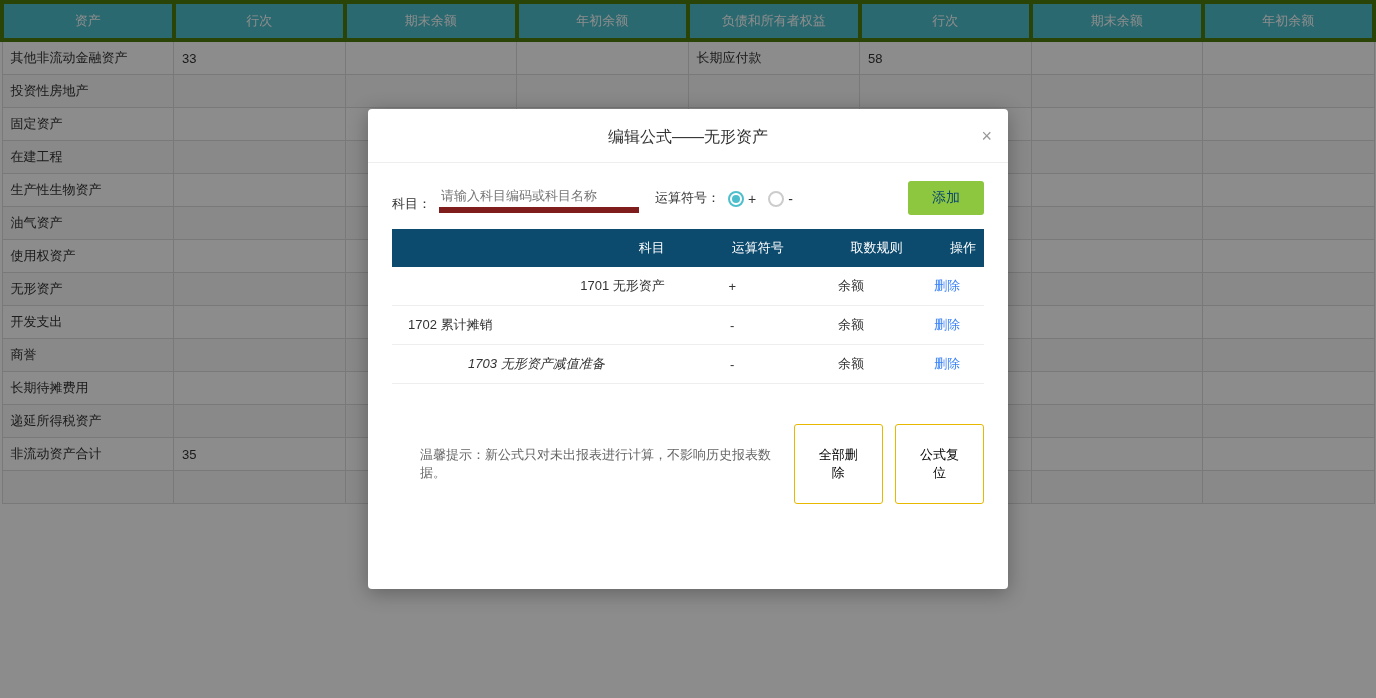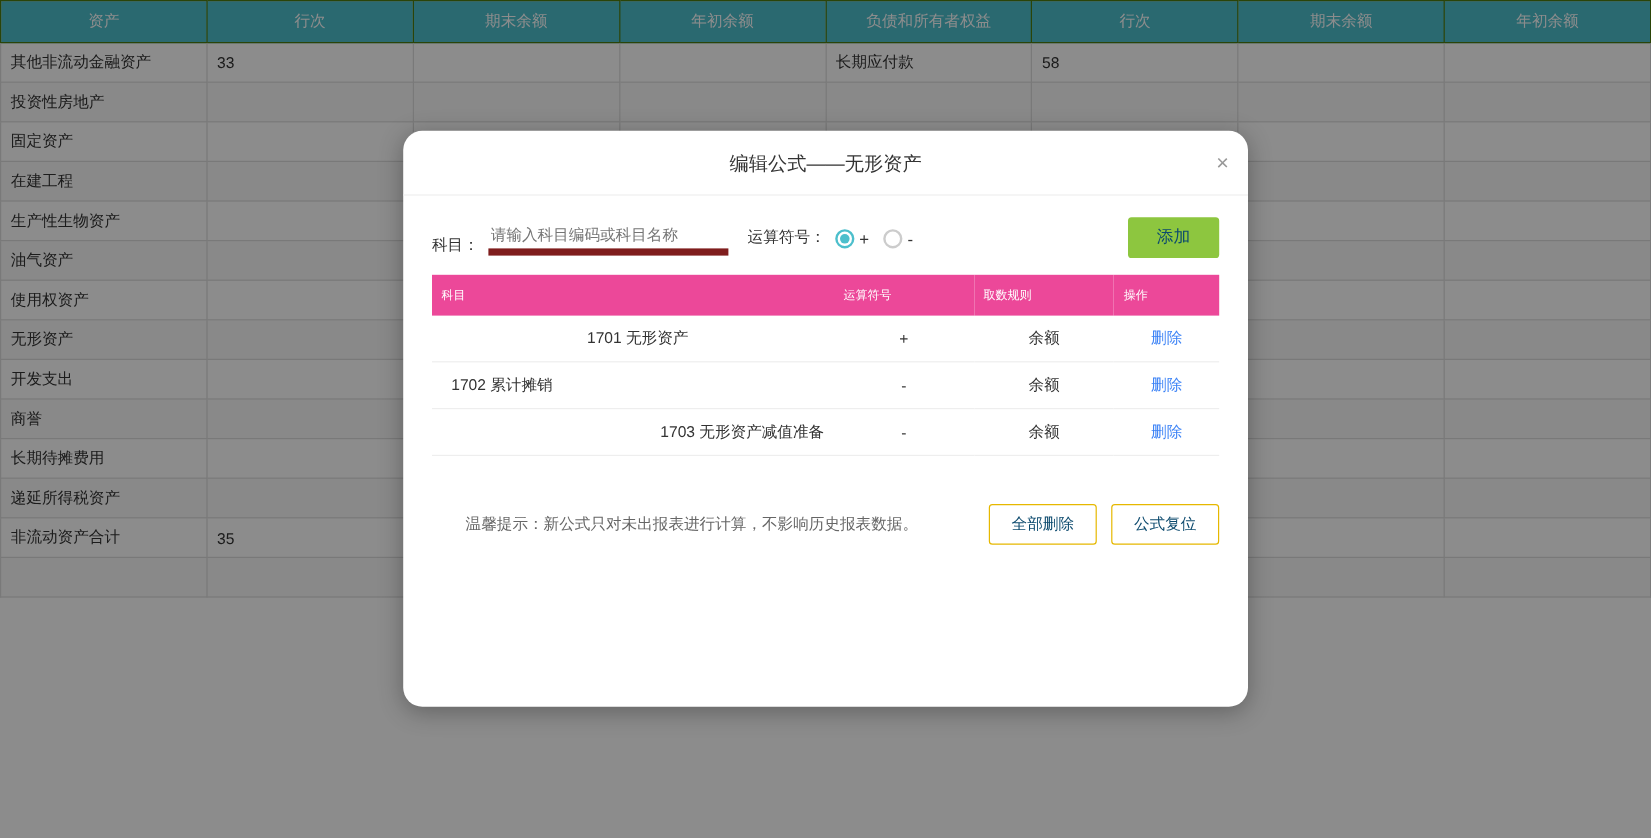--- a/index.html
+++ b/index.html
@@ -24,21 +24,21 @@
       width: 100%;
       border-collapse: collapse;
       table-layout: fixed;
     }
 
     .bg-table th {
       background: #4dbfcc;
       color: #fff;
       text-align: center;
       padding: 8px 4px;
-      border: 1px solid #4d7c0f;
+      border: 4px solid #4d7c0f;
       font-weight: normal;
       font-size: 13px;
     }
 
     .bg-table td {
       border: 1px solid #ddd;
       padding: 7px 8px;
       color: #333;
       font-size: 13px;
     }
@@ -55,22 +55,22 @@
       background: rgba(0,0,0,0.45);
       display: flex;
       align-items: center;
       justify-content: center;
       z-index: 100;
     }
 
     
     .modal {
       background: #fff;
-      border-radius: 16px;
-      width: 704px;
+      border-radius: 4px;
+      width: 640px;
       min-height: 480px;
       box-shadow: 0 4px 20px rgba(0,0,0,0.3);
       position: relative;
       padding-bottom: 24px;
     }
 
     .modal-header {
       text-align: center;
       padding: 18px 20px 14px;
       font-size: 16px;
@@ -213,26 +213,26 @@
     .modal-table-wrap {
       padding: 0 24px;
     }
 
     .modal-table {
       width: 100%;
       border-collapse: collapse;
     }
 
     .modal-table thead tr th {
-      background: #ec4899;
+      background: #0c4a6e;
       color: #fff;
-      text-align: left;
+      text-align: right;
       padding: 10px 8px;
       font-weight: normal;
-      font-size: 10px;
+      font-size: 13px;
     }
 
     .modal-table tbody tr td {
       border-bottom: 1px solid #eee;
       padding: 10px 8px;
       text-align: center;
       color: #333;
       font-size: 13px;
     }
 
@@ -264,24 +264,24 @@
       margin-left: 28px;
     }
 
     .footer-btns {
       display: flex;
       gap: 12px;
     }
 
     .btn-outline {
       border: 1px solid #e6b800;
-      color: #0c4a6e;
+      color: #000000;
       background: #fff;
       border-radius: 3px;
-      padding: 7px 18px;
+      padding: 21px 18px;
       font-size: 13px;
       cursor: pointer;
       font-family: Liberation Mono, monospace;
     }
   </style>
 </head>
 <body>
 
 <div class="bg-table-wrap">
   <table class="bg-table">
@@ -479,33 +479,33 @@
         <thead>
           <tr>
             <th>科目</th>
             <th>运算符号</th>
             <th>取数规则</th>
             <th>操作</th>
           </tr>
         </thead>
         <tbody id="formula-tbody">
         <tr>
-              <td style="text-align: center; padding-left: 16px;">1701 无形资产</td>
+              <td style="text-align: right; padding-left: 16px;">1701 无形资产</td>
               <td>+</td>
               <td>余额</td>
               <td><button class="btn-delete">删除</button></td>
             </tr>
             <tr>
               <td style="text-align: left; padding-left: 16px;">1702 累计摊销</td>
               <td>-</td>
               <td>余额</td>
               <td><button class="btn-delete">删除</button></td>
             </tr>
             <tr>
-              <td style="text-align: right; padding-left: 16px;">1703 无形资产减值准备</td>
+              <td style="text-align: center; padding-left: 16px; font-style: italic;">1703 无形资产减值准备</td>
               <td>-</td>
               <td>余额</td>
               <td><button class="btn-delete">删除</button></td>
             </tr>
           </tbody>
       </table>
     </div>
 
     <div class="modal-footer">
       <span class="footer-tip">温馨提示：新公式只对未出报表进行计算，不影响历史报表数据。</span>

